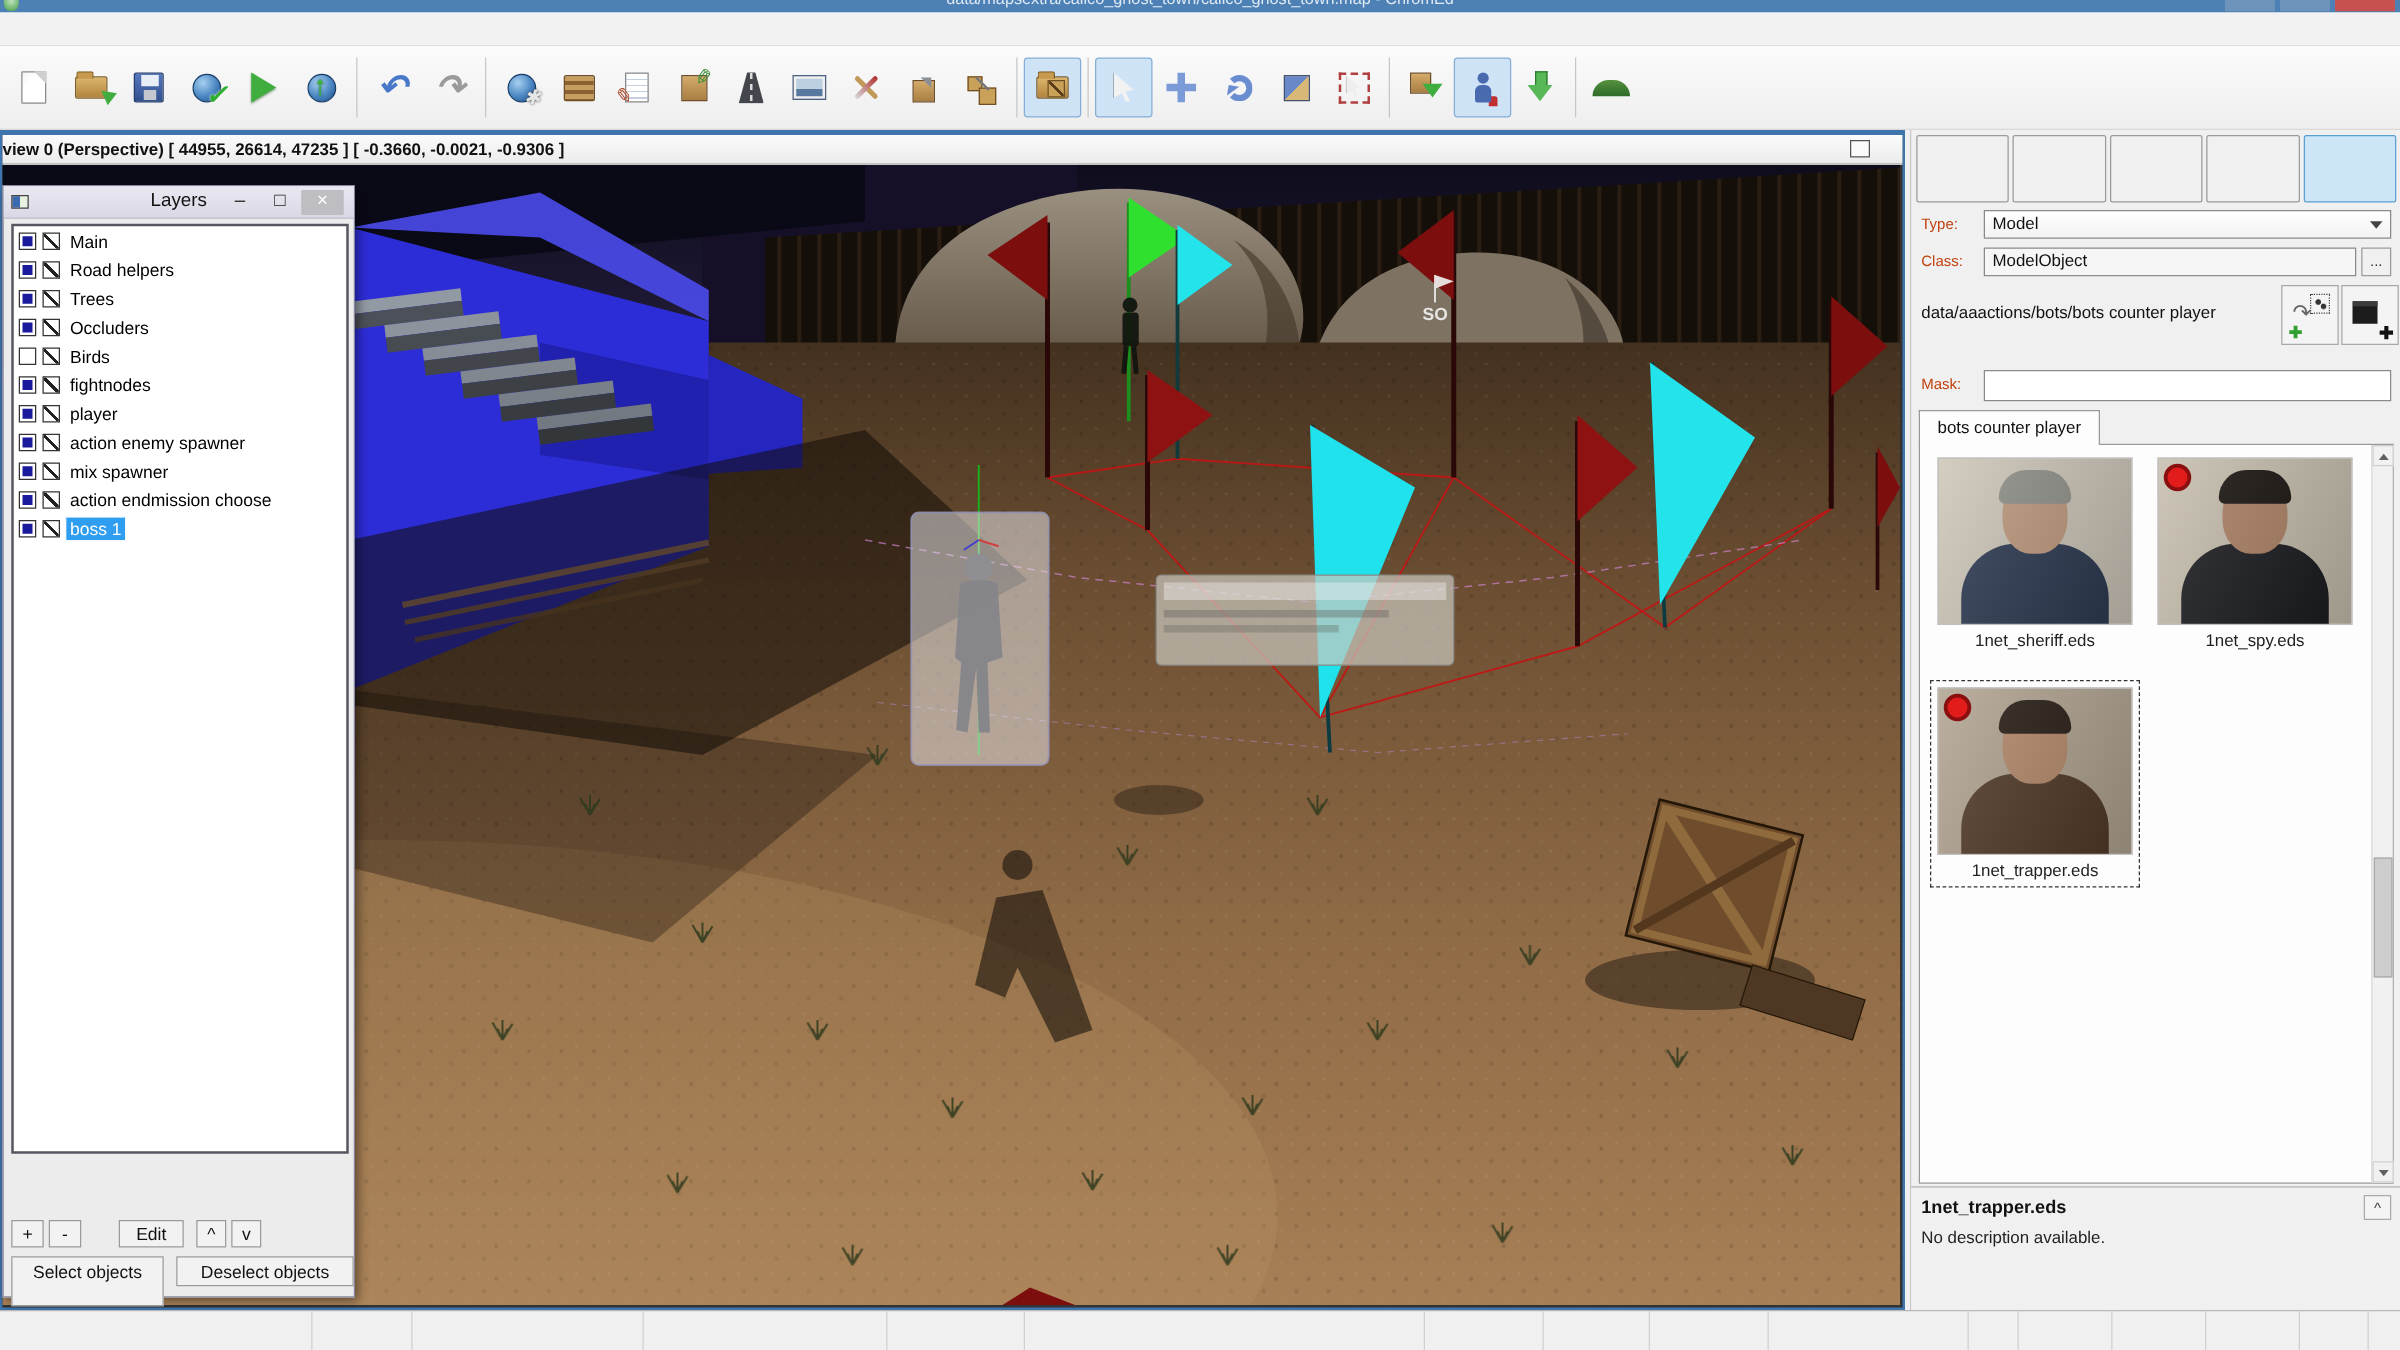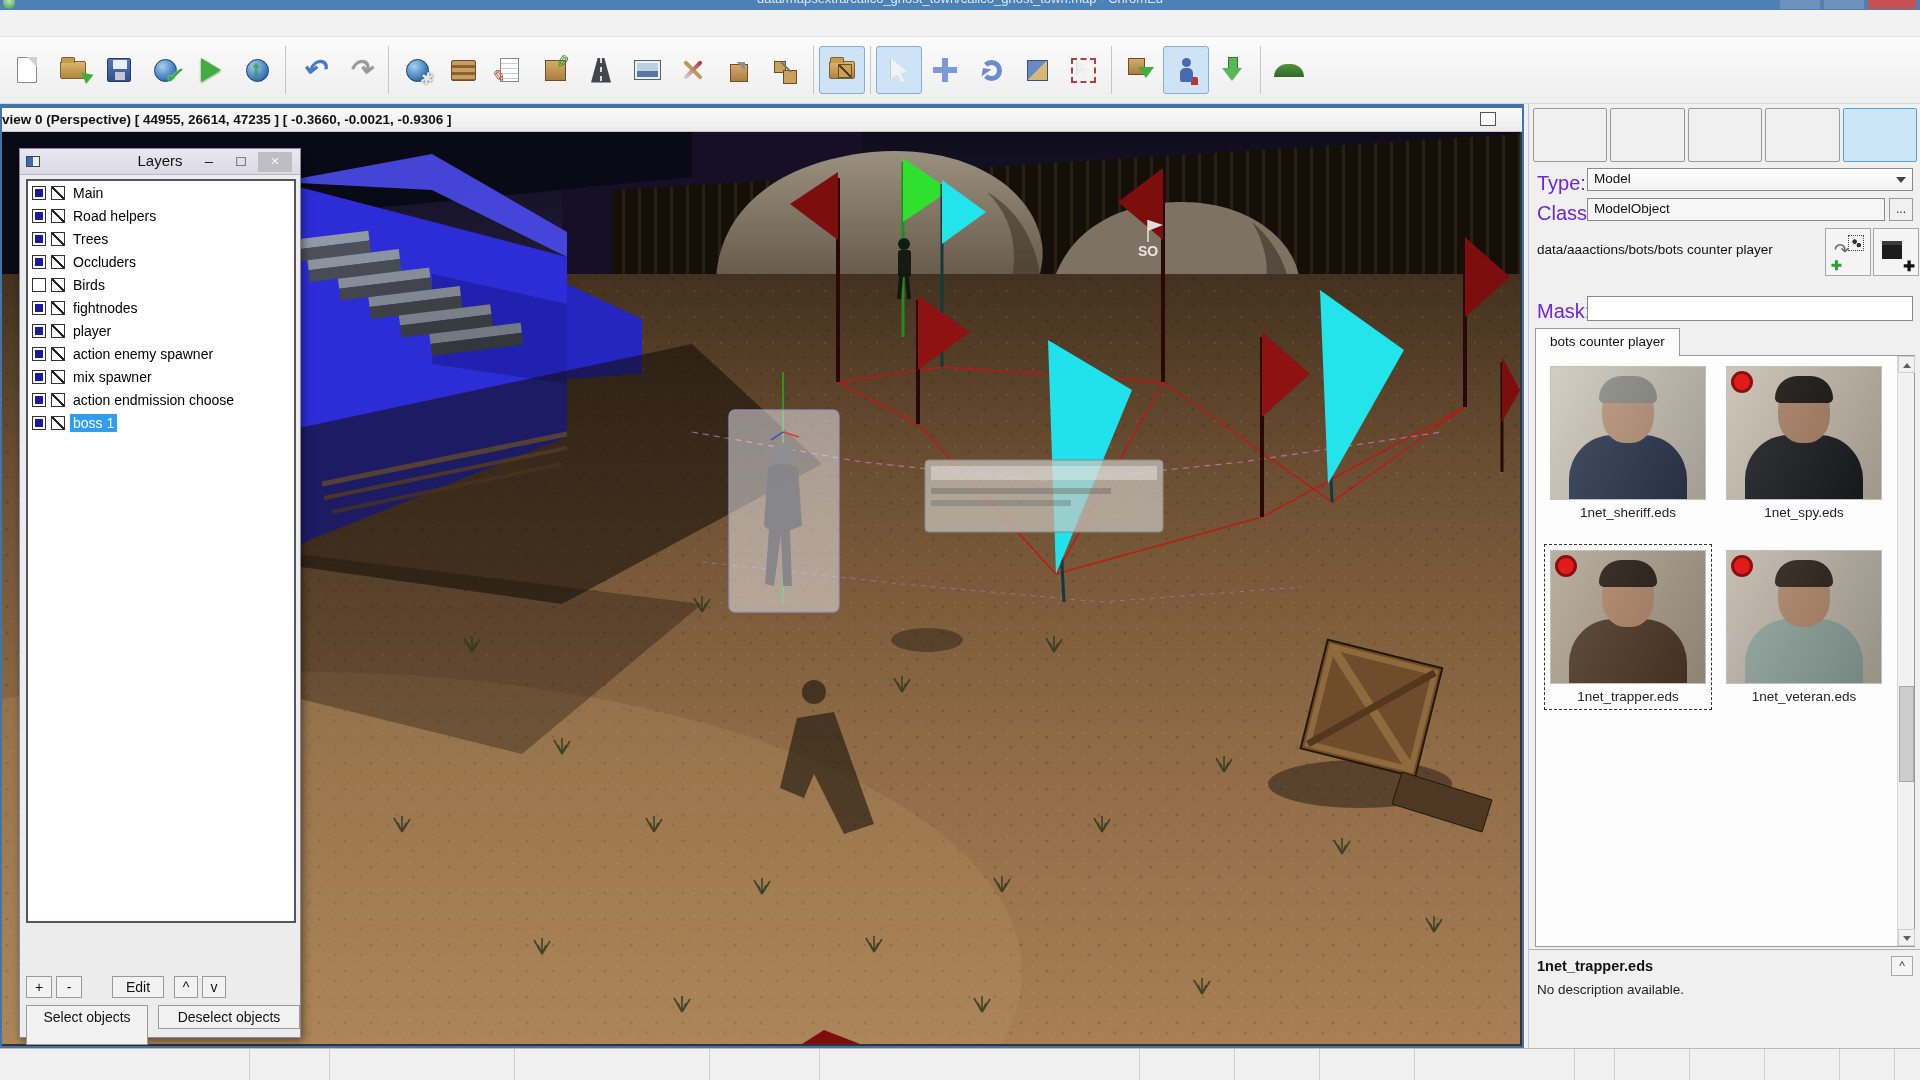--- a/index.html
+++ b/index.html
@@ -76,21 +76,21 @@
   .ti-terrain { width:30px; height:13px; background:linear-gradient(#55923f,#2e6a28); border-radius:15px 15px 0 0; }
 
   
   #viewport { position:absolute; left:0; top:104px; width:1524px; height:944px; border:2px solid #3f74ad; border-top:4px solid #3f74ad; background:#333; }
   #vp-header { position:absolute; left:0; top:0; width:100%; height:24px; background:linear-gradient(#fbfbfb,#ebebeb); border-bottom:1px solid #c8c8c8; display:flex; align-items:center; }
   #vp-header .vp-title { font-size:13.5px; font-weight:bold; color:#111; padding-left:0; white-space:nowrap; }
   #vp-header .vp-box { position:absolute; right:26px; top:4px; width:16px; height:14px; border:1px solid #555; background:#fafafa; }
   #scene { position:absolute; left:0; top:24px; width:1518px; height:912px; display:block; }
 
   
-  #layers { position:absolute; left:19px; top:148px; width:282px; height:890px; background:#ececec; border:1px solid #8888a0; box-shadow:2px 3px 8px rgba(0,0,0,.45); }
+  #layers { position:absolute; left:2px; top:148px; width:282px; height:890px; background:#ececec; border:1px solid #8888a0; box-shadow:2px 3px 8px rgba(0,0,0,.45); }
   #layers .lp-titlebar { position:relative; height:26px; background:linear-gradient(#e9e8f2,#d9d8e4); border-bottom:1px solid #b8b8c8; }
   #layers .lp-icon { position:absolute; left:6px; top:7px; width:14px; height:11px; background:linear-gradient(90deg,#3a6ab0 50%,#e8f2e0 50%); border:1px solid #444; }
   #layers .lp-title { position:absolute; left:0; right:0; top:3px; text-align:center; font-size:15px; color:#111; }
   .lp-btn { position:absolute; top:3px; width:30px; height:20px; text-align:center; font-size:15px; line-height:18px; color:#222; }
   .lp-btn.min { right:76px; } .lp-btn.max { right:44px; }
   .lp-btn.close { right:8px; width:34px; background:#bdbdc2; color:#fff; border-radius:1px; }
   #layers .lp-list { position:absolute; left:6px; top:30px; width:270px; height:744px; background:#fff; border:2px solid #55555f; overflow:hidden; }
   .l-row { display:flex; align-items:center; gap:5px; height:23px; padding-left:4px; font-size:14px; color:#000; }
   .l-vis { width:14px; height:14px; border:1px solid #333; background:#fff; background-image:linear-gradient(#1a1a9c,#1a1a9c); background-size:8px 8px; background-position:center; background-repeat:no-repeat; flex:none; }
   .l-row.unchecked .l-vis { background-image:none; }
@@ -103,21 +103,21 @@
   .sbtn.add { left:2px; width:26px; } .sbtn.rem { left:32px; width:26px; }
   .sbtn.edit { left:88px; width:52px; } .sbtn.up { left:150px; width:24px; } .sbtn.down { left:178px; width:24px; }
   .sbtn.selobj { left:2px; width:122px; height:40px; line-height:22px; }
   .sbtn.deselobj { left:134px; width:142px; height:24px; line-height:22px; }
 
   
   #rightpanel { position:absolute; left:1528px; top:104px; width:392px; height:944px; background:#f0f0f0; border-left:1px solid #c8c8c8; }
   #rp-tabs { position:absolute; left:4px; top:4px; width:384px; height:54px; display:flex; gap:3px; }
   .rp-tab { flex:1 1 auto; border:1px solid #9a9a9a; background:#f0f0f0; border-radius:2px; font-size:13px; color:#111; display:flex; align-items:center; justify-content:center; text-align:center; line-height:1.15; padding:2px; }
   .rp-tab.sel { background:#cde6f7; border-color:#5ba0d4; }
-  .rp-label { position:absolute; left:8px; font-size:20px; color:#6d28d9; }
+  .rp-label { position:absolute; left:8px; font-size:12px; color:#c2410c; }
   #rp-type-label { top:68px; } #rp-class-label { top:98px; }
   .rp-field { position:absolute; border:1px solid #8a8a8a; background:linear-gradient(#ffffff,#f2f2f2); font-size:13.5px; color:#111; padding:2px 6px; }
   #rp-type { left:58px; top:64px; width:326px; height:23px; }
   #rp-type .dd-arrow { position:absolute; right:6px; top:8px; border:5px solid transparent; border-top:6px solid #444; }
   #rp-class { left:58px; top:94px; width:298px; height:23px; background:#f6f6f6; }
   #rp-browse { position:absolute; left:360px; top:94px; width:24px; height:23px; border:1px solid #9a9a9a; background:#f0f0f0; text-align:center; font-size:12px; line-height:20px; color:#333; }
   #rp-path { position:absolute; left:8px; top:138px; width:280px; font-size:13.5px; color:#111; }
   .rp-iconbtn { position:absolute; top:124px; width:46px; height:48px; border:1px solid #a8a8a8; background:#f4f4f4; }
   #rp-addsel { left:296px; } #rp-addcube { left:344px; }
   #rp-addsel::before { content:""; position:absolute; right:6px; top:6px; width:14px; height:14px; border:1px dotted #444; background:radial-gradient(circle at 40% 40%, #333 2px, transparent 2.5px), radial-gradient(circle at 70% 65%, #333 2px, transparent 2.5px); }
@@ -579,29 +579,20 @@
           </div>
           <div class="m-cell marked selected" style="--p-bg: #b0a390; --p-skin: #b4886a; --p-hair: #241a12; --p-torso: #503826;">
             <span class="m-dot"></span>
             <div class="m-portrait">
               <span class="p-torso"></span>
               <span class="p-head"></span>
               <span class="p-hair"></span>
             </div>
             <div class="m-name">1net_trapper.eds</div>
           </div>
-          <div class="m-cell marked" style="--p-bg: #bdb5a6; --p-skin: #b08767; --p-hair: #261c14; --p-torso: #8fa39c;">
-            <span class="m-dot"></span>
-            <div class="m-portrait">
-              <span class="p-torso"></span>
-              <span class="p-head"></span>
-              <span class="p-hair"></span>
-            </div>
-            <div class="m-name">1net_veteran.eds</div>
-          </div>
       </div>
       <div id="rp-scroll">
         <div class="sc-btn up"></div>
         <div id="rp-thumb"></div>
         <div class="sc-btn down"></div>
       </div>
     </div>
     <div id="rp-detail">
       <div class="d-name">1net_trapper.eds</div>
       <div class="d-desc">No description available.</div>

